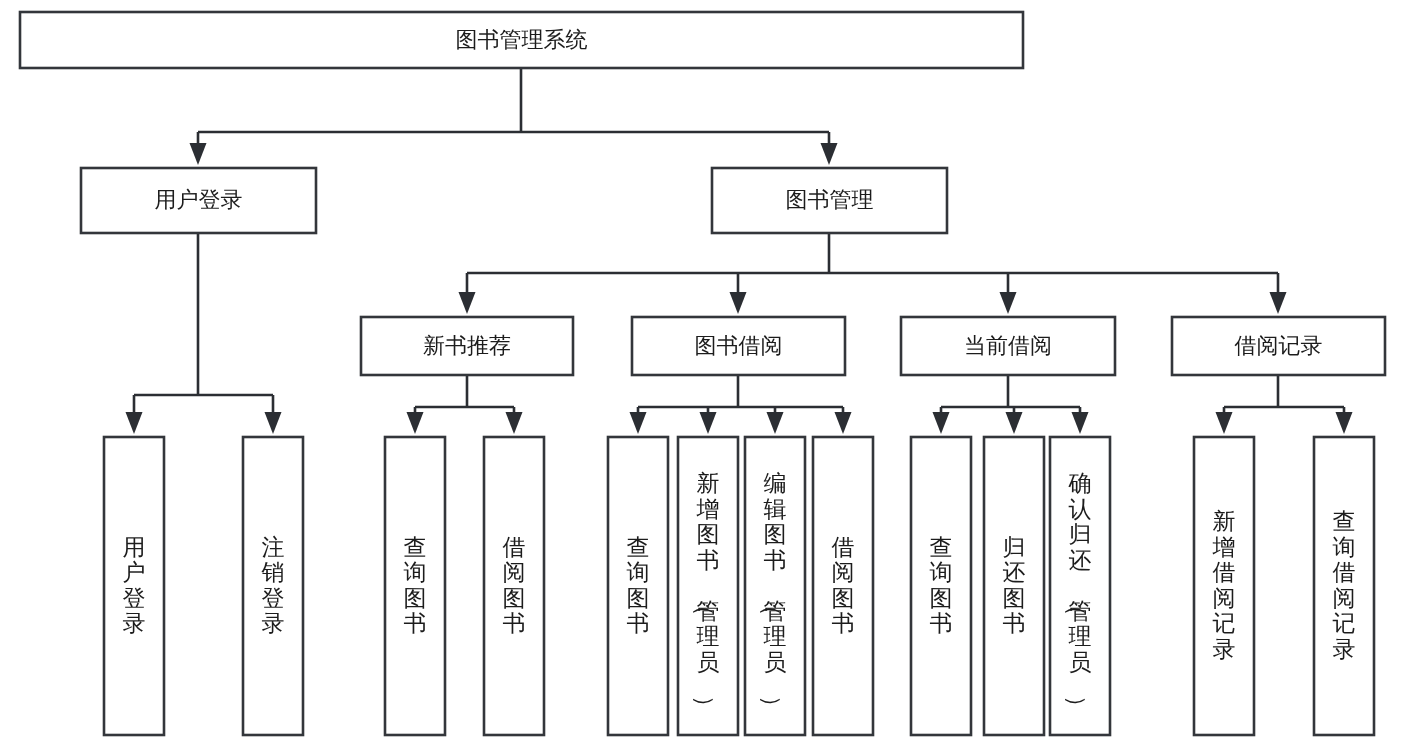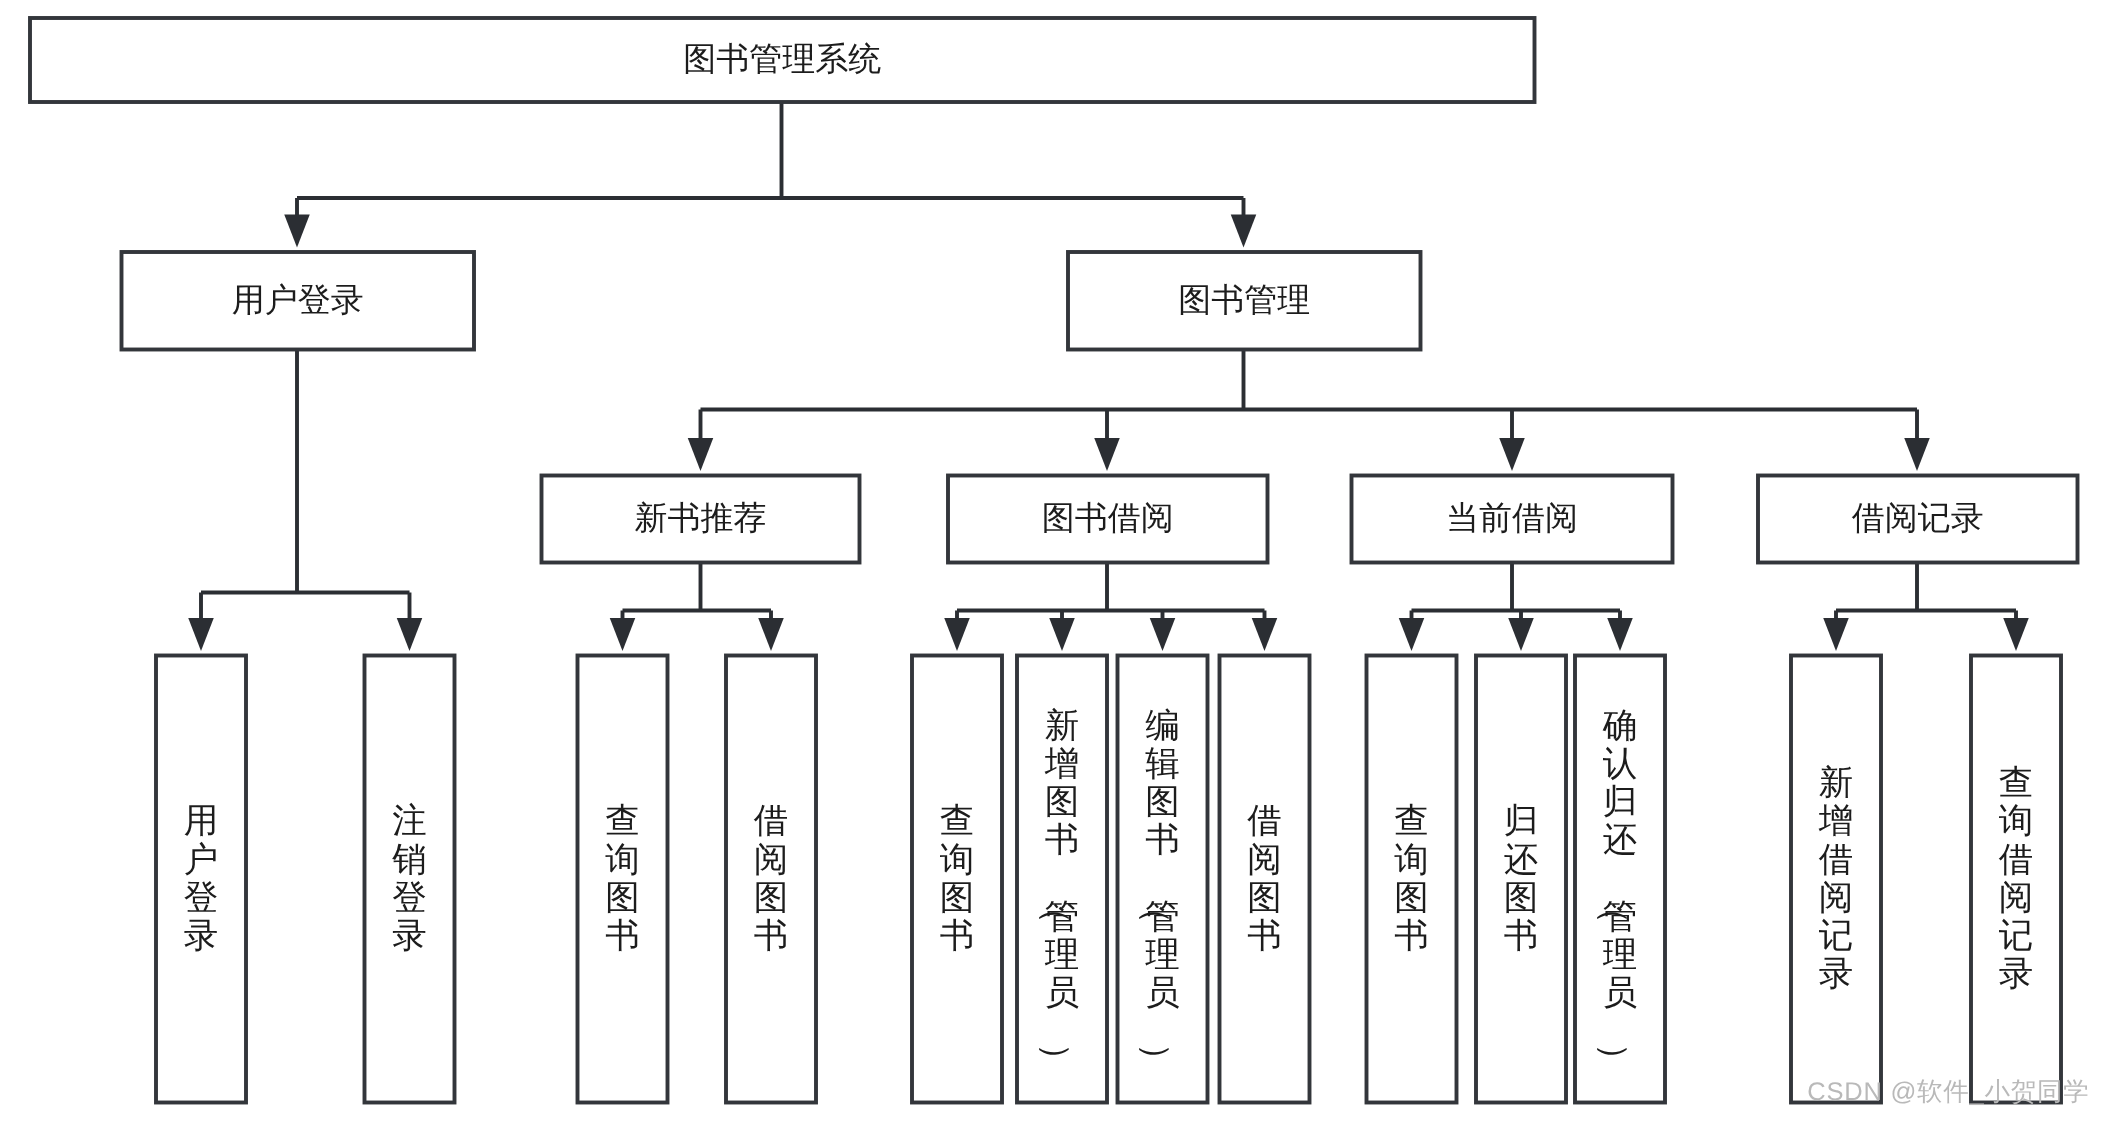--- a/index.html
+++ b/index.html
@@ -215,14 +215,13 @@
         <g>
           <rect x="1194" y="437" width="60" height="298" class="node-box"></rect>
           <text x="1224" y="529.39" class="node-label-v"><tspan x="1224" dy="0">新</tspan><tspan x="1224" dy="25.5">增</tspan><tspan x="1224" dy="25.5">借</tspan><tspan x="1224" dy="25.5">阅</tspan><tspan x="1224" dy="25.5">记</tspan><tspan x="1224" dy="25.5">录</tspan></text>
         </g>
         <g>
           <rect x="1314" y="437" width="60" height="298" class="node-box"></rect>
           <text x="1344" y="529.39" class="node-label-v"><tspan x="1344" dy="0">查</tspan><tspan x="1344" dy="25.5">询</tspan><tspan x="1344" dy="25.5">借</tspan><tspan x="1344" dy="25.5">阅</tspan><tspan x="1344" dy="25.5">记</tspan><tspan x="1344" dy="25.5">录</tspan></text>
         </g>
       </g>
   </svg>
-  <div class="watermark">CSDN @软件_小贺同学</div>
 </div>
 
 </body></html>

